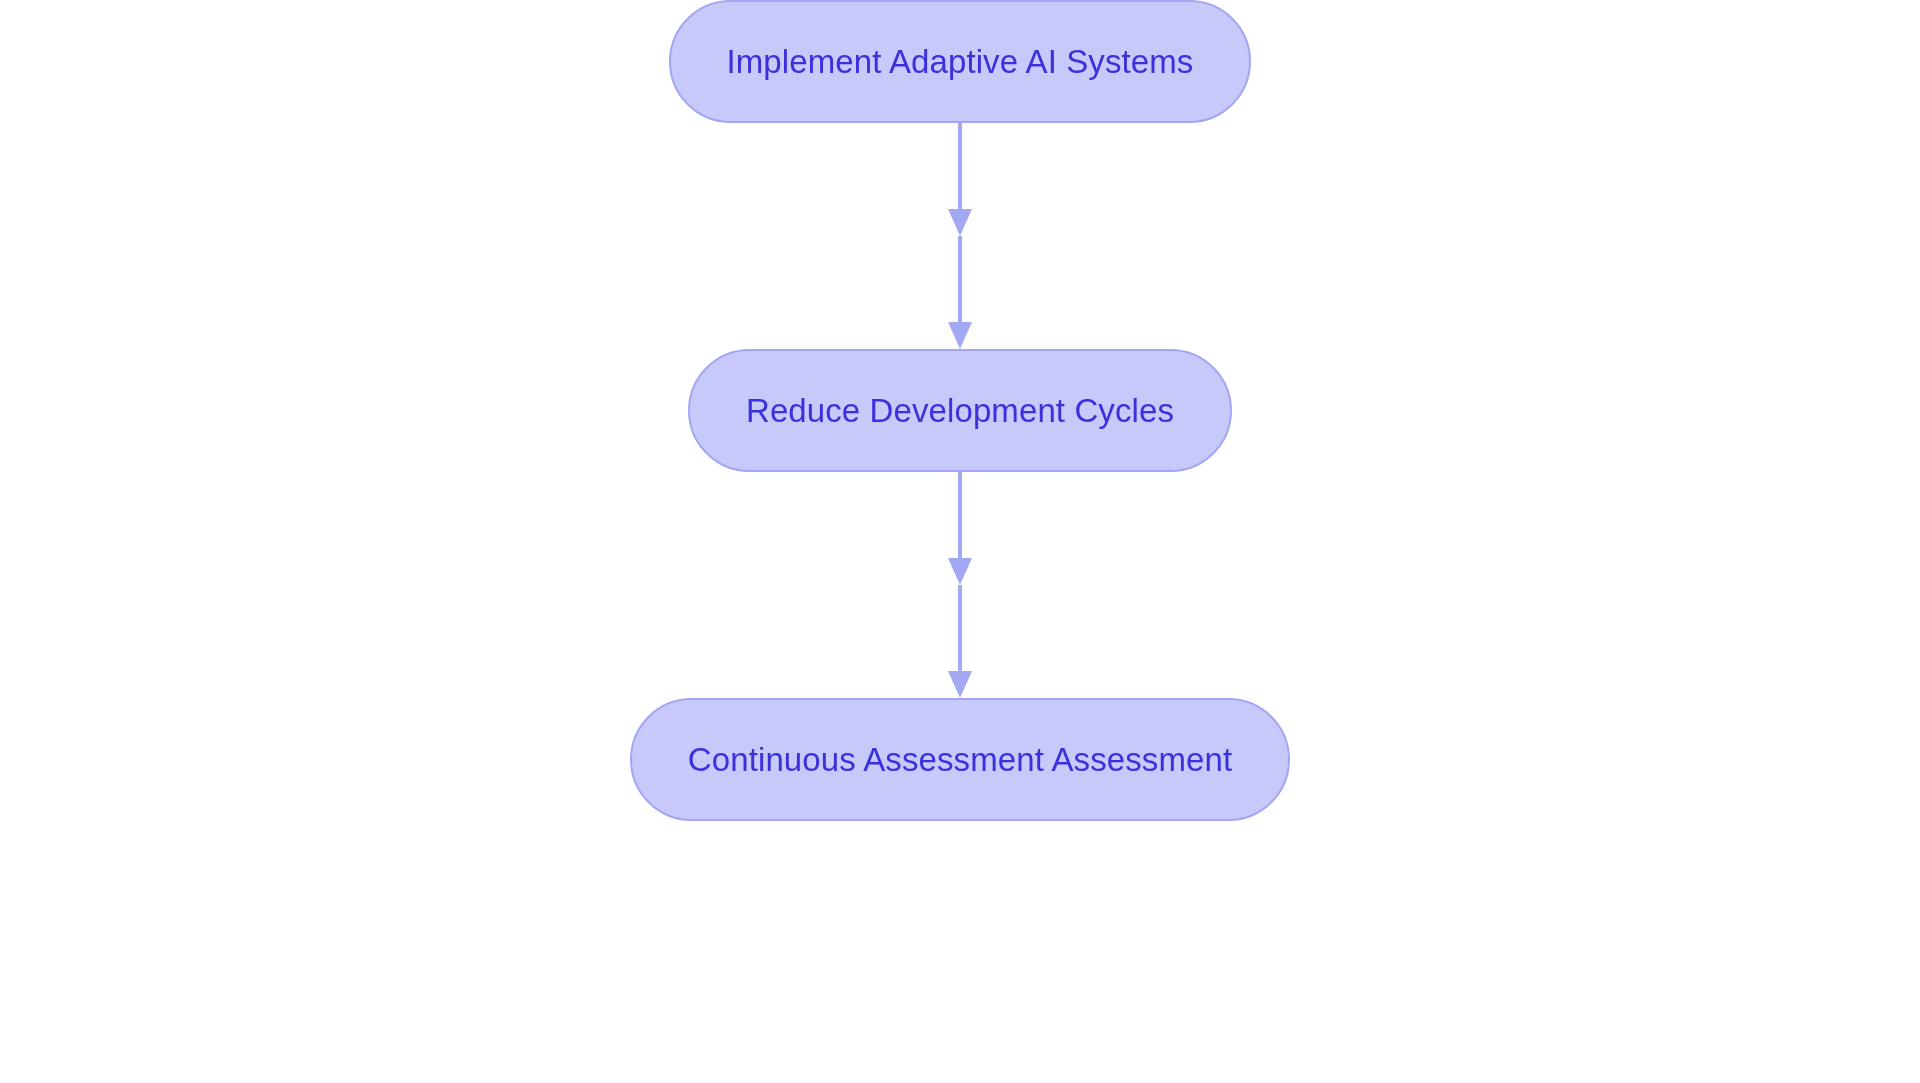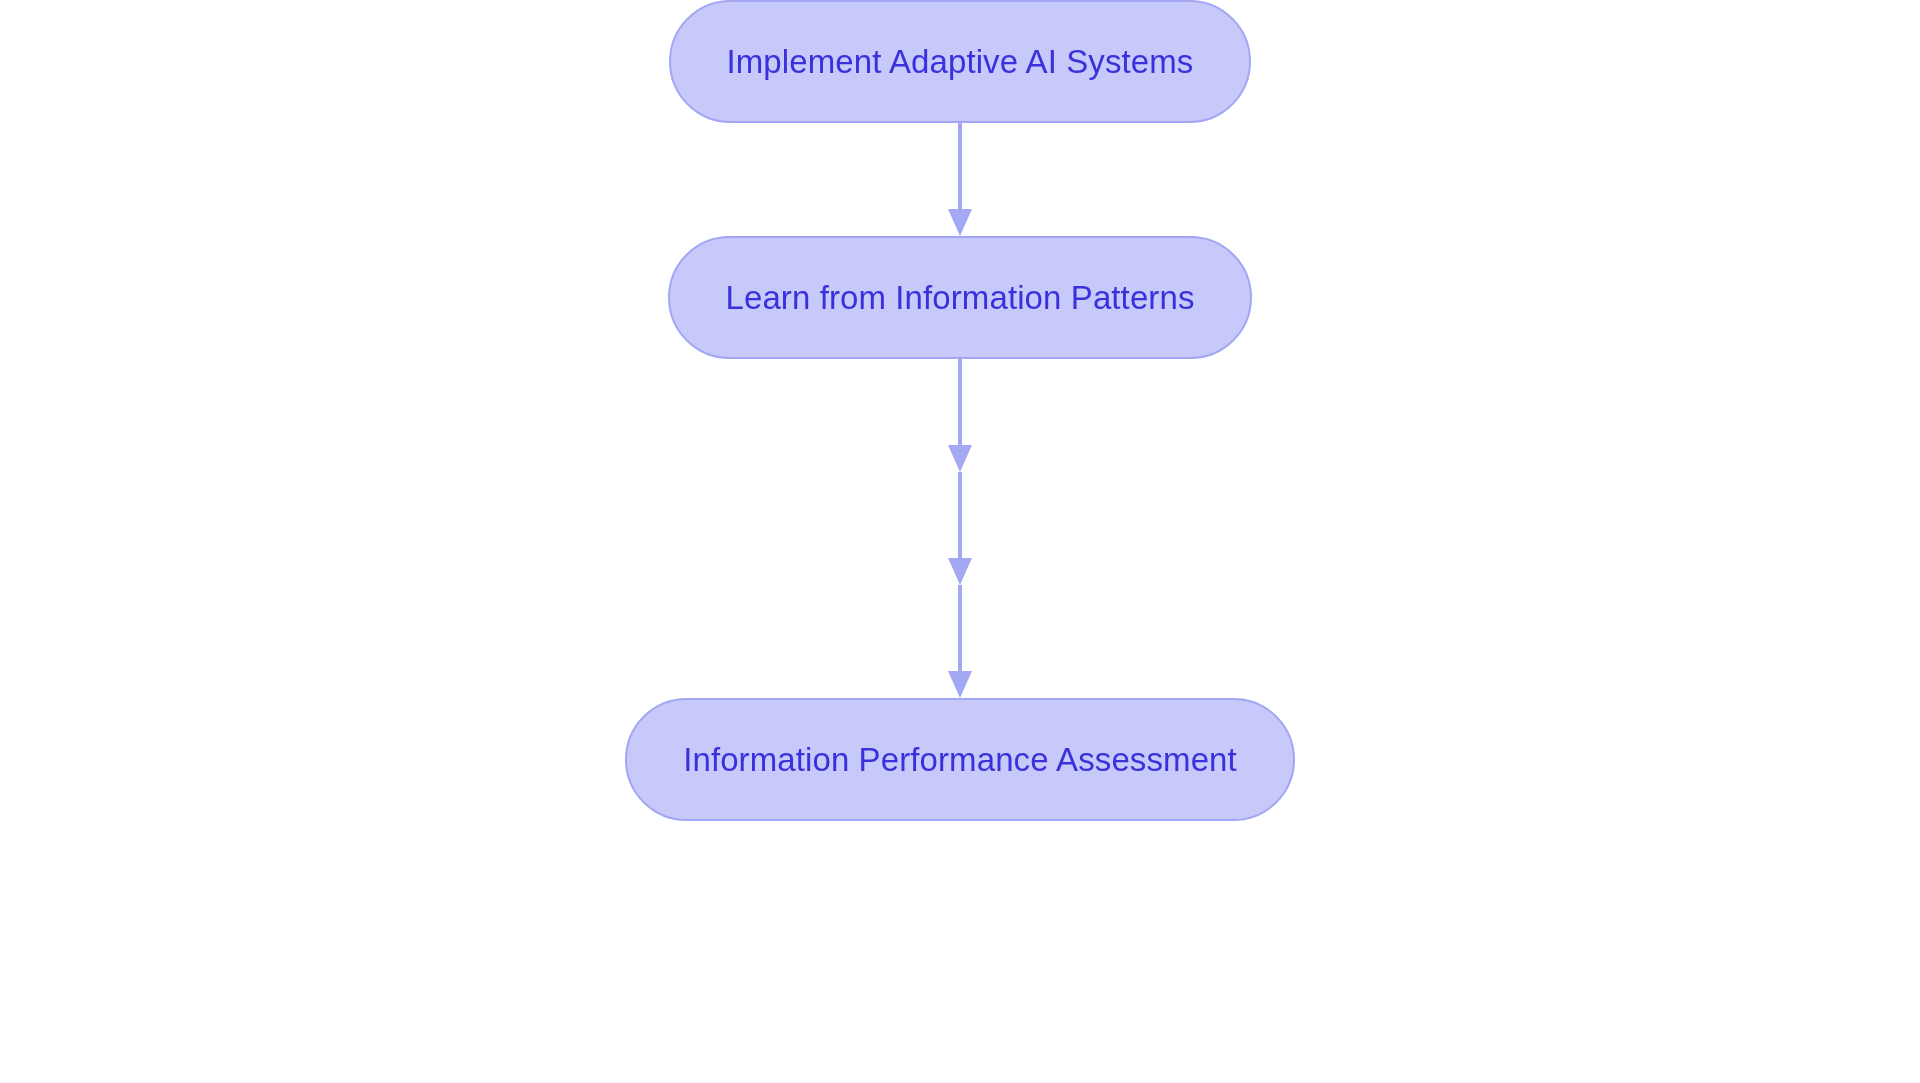--- a/index.html
+++ b/index.html
@@ -79,39 +79,39 @@
 
     <div class="node">
       <span class="node-label">Implement Adaptive AI Systems</span>
     </div>
 
     <svg class="connector" viewBox="0 0 40 113">
       <line class="connector-line" x1="20" y1="0" x2="20" y2="90"></line>
       <polygon class="connector-head" points="20,113 8,86 32,86"></polygon>
     </svg>
 
+
+    <svg class="connector" viewBox="0 0 40 113">
+      <line class="connector-line" x1="20" y1="0" x2="20" y2="90"></line>
+      <polygon class="connector-head" points="20,113 8,86 32,86"></polygon>
+    </svg>
+
     <div class="node">
-      <span class="node-label">Learn from Information Patterns</span>
+      <span class="node-label">Reduce Development Cycles</span>
     </div>
 
     <svg class="connector" viewBox="0 0 40 113">
       <line class="connector-line" x1="20" y1="0" x2="20" y2="90"></line>
       <polygon class="connector-head" points="20,113 8,86 32,86"></polygon>
     </svg>
 
 
     <svg class="connector" viewBox="0 0 40 113">
       <line class="connector-line" x1="20" y1="0" x2="20" y2="90"></line>
       <polygon class="connector-head" points="20,113 8,86 32,86"></polygon>
     </svg>
 
-
-    <svg class="connector" viewBox="0 0 40 113">
-      <line class="connector-line" x1="20" y1="0" x2="20" y2="90"></line>
-      <polygon class="connector-head" points="20,113 8,86 32,86"></polygon>
-    </svg>
-
     <div class="node">
-      <span class="node-label">Information Performance Assessment</span>
+      <span class="node-label">Continuous Assessment Assessment</span>
     </div>
 
   </div>
 </div>
 
 </body></html>

